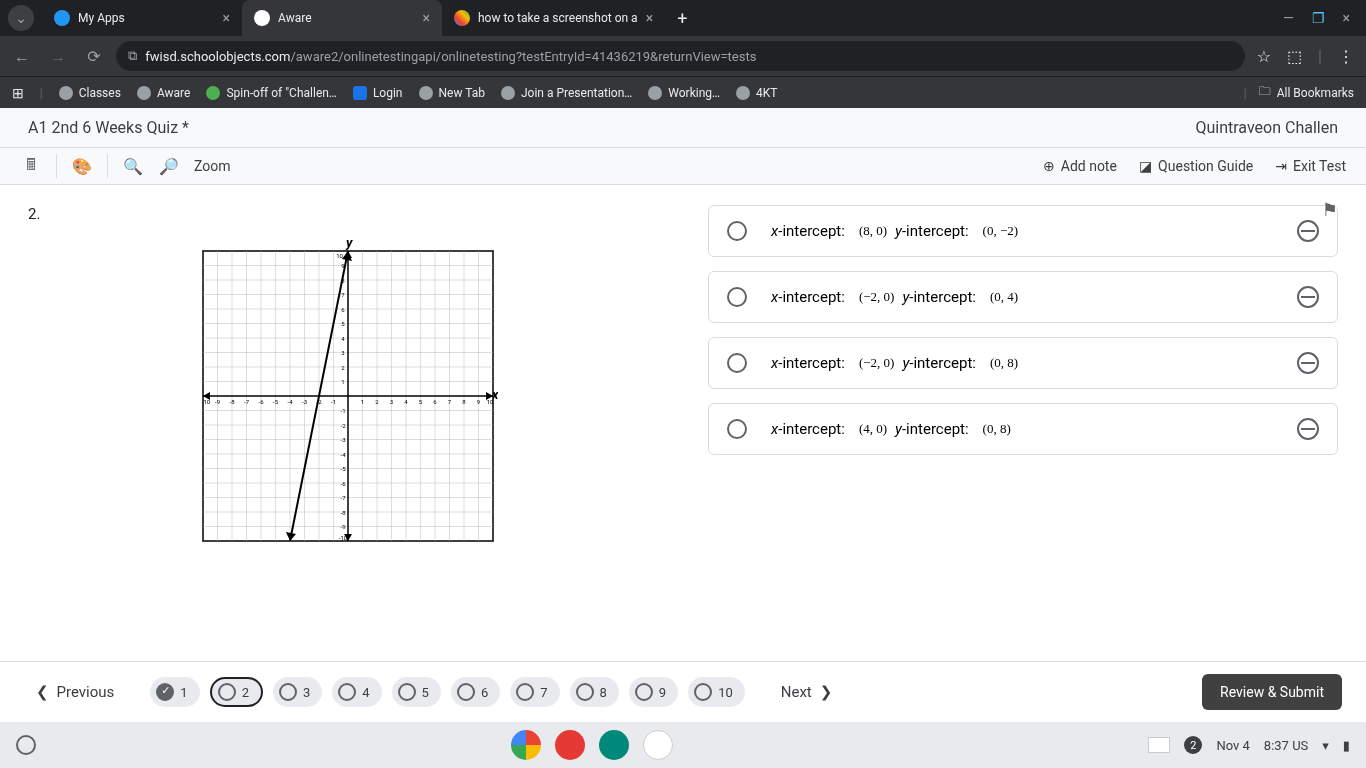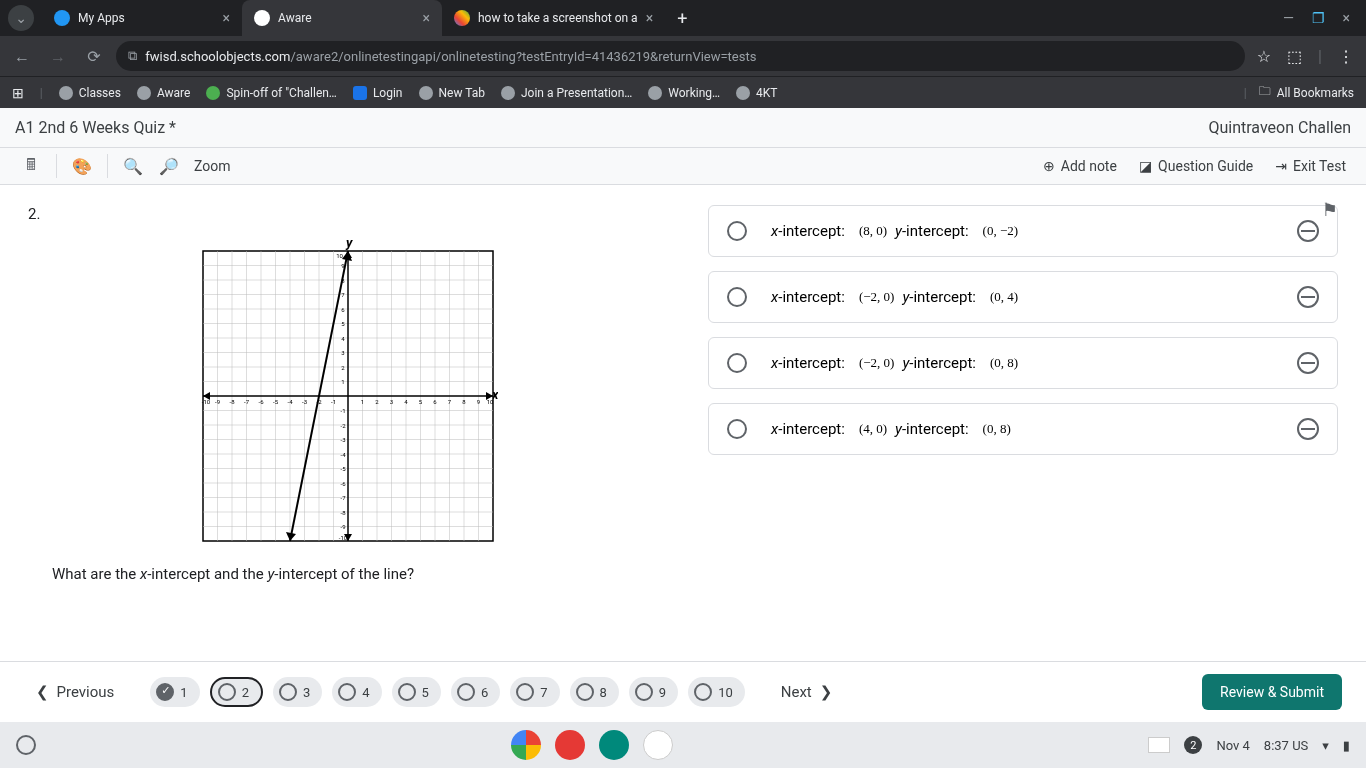--- a/index.html
+++ b/index.html
@@ -25,21 +25,21 @@
 .addr-icons { display: flex; gap: 16px; color: #e8eaed; font-size: 16px; padding: 0 4px; }
 
 .bookmark-row { display: flex; align-items: center; height: 32px; background: #35363a; padding: 0 12px; gap: 16px; color: #e8eaed; font-size: 12px; border-top: 1px solid #202124; }
 .bm-apps { font-size: 14px; }
 .bm-sep { color: #5f6368; }
 .bm-item { display: flex; align-items: center; gap: 6px; }
 .bm-icon { width: 14px; height: 14px; border-radius: 50%; background: #9aa0a6; display: inline-block; }
 .bm-right { margin-left: auto; display: flex; align-items: center; gap: 12px; }
 
 
-.app-header { background: #f8f9fa; border-bottom: 1px solid #dadce0; padding: 10px 15px; display: flex; align-items: center; justify-content: space-between; color: #3c4043; font-size: 16px; }
+.app-header { background: #f8f9fa; border-bottom: 1px solid #dadce0; padding: 10px 28px; display: flex; align-items: center; justify-content: space-between; color: #3c4043; font-size: 16px; }
 .app-toolbar { background: #f8f9fa; border-bottom: 1px solid #dadce0; padding: 6px 20px; display: flex; align-items: center; gap: 14px; color: #5f6368; }
 .tb-sep { width: 1px; height: 24px; background: #dadce0; }
 .tb-icon { width: 22px; height: 22px; display: flex; align-items: center; justify-content: center; font-size: 16px; }
 .tb-zoom { font-size: 14px; color: #3c4043; }
 .tb-right { margin-left: auto; display: flex; gap: 22px; align-items: center; font-size: 14px; color: #3c4043; }
 .tb-right-item { display: flex; align-items: center; gap: 6px; }
 
 
 .content { flex: 1; display: flex; padding: 20px 28px 0 28px; overflow: hidden; }
 .q-left { width: 640px; }
@@ -62,21 +62,21 @@
 
 
 .footer { border-top: 1px solid #dadce0; display: flex; align-items: center; padding: 12px 24px; gap: 24px; }
 .prev-btn, .next-btn { display: flex; align-items: center; gap: 8px; font-size: 15px; color: #3c4043; padding: 6px 12px; }
 .q-pills { display: flex; gap: 10px; }
 .pill { display: flex; align-items: center; gap: 6px; background: #e8eaed; border-radius: 16px; padding: 4px 12px 4px 6px; font-size: 13px; color: #3c4043; }
 .pill-dot { width: 18px; height: 18px; border-radius: 50%; border: 2px solid #5f6368; }
 .pill.done .pill-dot { background: #5f6368; border-color: #5f6368; position: relative; }
 .pill.done .pill-dot::after { content: "✓"; color: #fff; font-size: 11px; position: absolute; left: 3px; top: -1px; }
 .pill.current { border: 2px solid #202124; }
-.review-btn { margin-left: auto; background: #0f766e; color: #fff; border-radius: 6px; padding: 10px 18px; font-size: 14px; }
+.review-btn { margin-left: auto; background: #404040; color: #fff; border-radius: 6px; padding: 10px 18px; font-size: 14px; }
 
 
 .shelf { height: 46px; background: #e8eaed; display: flex; align-items: center; padding: 0 16px; gap: 10px; }
 .shelf-launcher { width: 20px; height: 20px; border: 2px solid #5f6368; border-radius: 50%; }
 .shelf-apps { margin: 0 auto; display: flex; gap: 14px; }
 .shelf-app { width: 30px; height: 30px; border-radius: 50%; }
 .shelf-right { display: flex; align-items: center; gap: 14px; color: #3c4043; font-size: 13px; }
 .shelf-badge { width: 18px; height: 18px; border-radius: 50%; background: #3c4043; color: #fff; font-size: 11px; display: flex; align-items: center; justify-content: center; }
 </style>
 </head>
@@ -295,23 +295,20 @@
               <text x="140" y="278">-9</text>
               <text x="140" y="289">-10</text>
           </g>
 
           <line x1="87" y1="290" x2="145" y2="0" stroke="#000" stroke-width="2"></line>
           <polygon points="87,290 83,281 93,283" fill="#000"></polygon>
           <polygon points="145,0 139,8 149,10" fill="#000"></polygon>
         </g>
       </svg>
     </div>
-    <div class="q-prompt">
-      <span>What are the </span><i>x</i><span>-intercept and the </span><i>y</i><span>-intercept of the line?</span>
-    </div>
   </div>
 
   <div class="q-right">
     <span class="flag-top">⚑</span>
     <div class="answer">
       <div class="radio"></div>
       <div class="intercepts">
         <div class="int-row">
             <span class="int-label"><i>x</i>-intercept:</span>
             <span class="int-val">(8, 0)</span>

